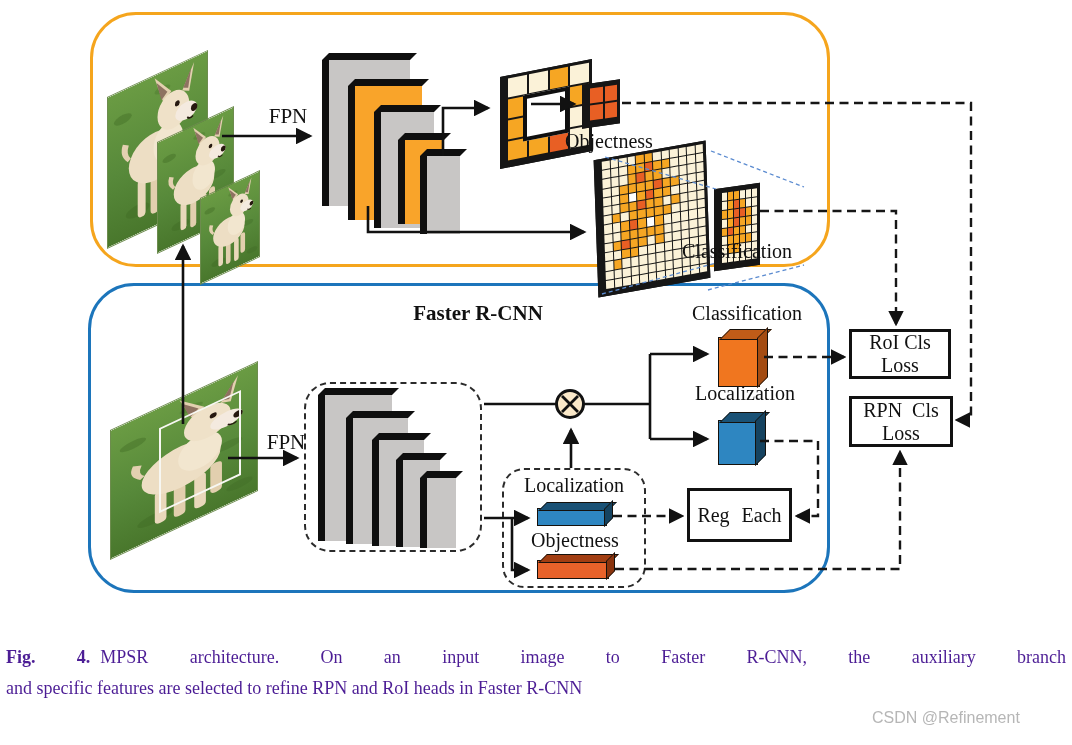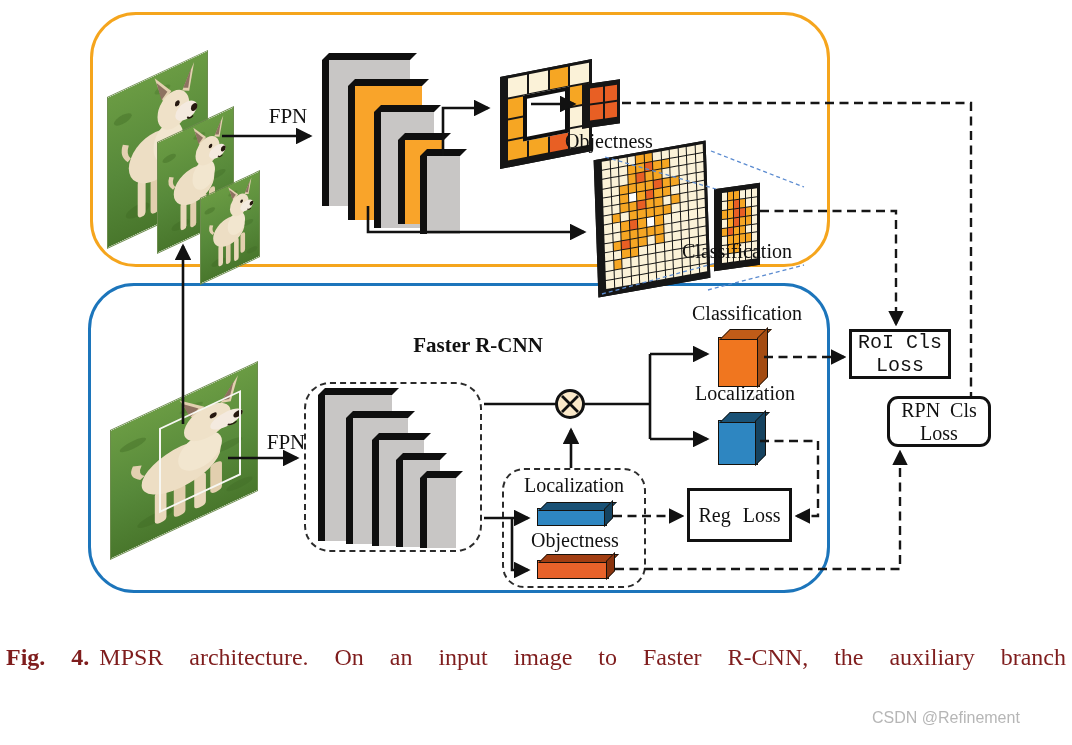--- a/index.html
+++ b/index.html
@@ -44,21 +44,21 @@
   .bbox { position:absolute; border:2.5px solid #f7f7f2; background:transparent; }
 
   
   .loss-box { position:absolute; background:#fff; border:3px solid #111; z-index:7;
               display:flex; flex-direction:column; align-items:center; justify-content:center;
               font-size:20px; line-height:23px; text-align:center; }
 
   .wires { position:absolute; left:0; top:0; z-index:5; }
 
   
-  .caption { position:absolute; left:6px; top:642px; width:1060px; font-size:24px; line-height:31px; color:#7f1d1d; z-index:8; }
+  .caption { position:absolute; left:6px; top:642px; width:1060px; font-size:18px; line-height:31px; color:#4c1d95; z-index:8; }
   .cap-line { text-align:justify; text-align-last:justify; }
   .cap-line.last { text-align:left; text-align-last:left; }
   .cap-prefix { font-weight:bold; margin-right:10px; }
   .watermark { position:absolute; left:872px; top:709px; font-family:"Liberation Sans", sans-serif;
                font-size:16px; color:rgba(178,178,178,0.95); z-index:9; white-space:nowrap; }
 </style>
 </head>
 <body>
 
 <svg width="0" height="0" style="position:absolute" aria-hidden="true">
@@ -95,21 +95,21 @@
   </defs>
 </svg>
 
 <div class="stage">
 
   <div class="branch-box refine-box"></div>
   <div class="branch-box frcnn-box"></div>
   <div class="dash-box" style="left:304px; top:382px; width:178px; height:170px;"></div>
   <div class="dash-box" style="left:502px; top:468px; width:144px; height:120px; border-radius:22px;"></div>
 
-  <div class="title" style="left:318px; top:301px; width:320px;margin-top:32px;">Faster R-CNN</div>
+  <div class="title" style="left:318px; top:301px; width:320px;">Faster R-CNN</div>
 
   <div class="dogimg" style="left:107px; top:97px; width:101px; height:152px; transform:skewY(-25deg); transform-origin:0 0; z-index:2;">
       <svg>
         <use href="#dog"></use>
       </svg>
     </div>
   <div class="dogimg" style="left:157px; top:142px; width:77px; height:112px; transform:skewY(-25deg); transform-origin:0 0; z-index:3;">
       <svg>
         <use href="#dog"></use>
       </svg>
@@ -449,31 +449,32 @@
   <div class="lbl" style="left:258px; top:104px; width:60px; font-size:21px;">FPN</div>
   <div class="lbl" style="left:549px; top:130px; width:120px;">Objectness</div>
   <div class="lbl" style="left:667px; top:240px; width:140px;">Classification</div>
   <div class="lbl" style="left:256px; top:430px; width:60px; font-size:21px;">FPN</div>
   <div class="lbl" style="left:677px; top:302px; width:140px;">Classification</div>
   <div class="lbl" style="left:675px; top:382px; width:140px;">Localization</div>
   <div class="lbl" style="left:504px; top:474px; width:140px;">Localization</div>
   <div class="lbl" style="left:505px; top:529px; width:140px;">Objectness</div>
 
   <div class="loss-box" style="left:687px; top:488px; width:105px; height:54px; word-spacing:7px;">
-    <span>Reg Loss</span>
-  </div>
-  <div class="loss-box" style="left:849px; top:329px; width:102px; height:50px;font-family:Liberation Mono, monospace;">
+    <span>Reg Each</span>
+  </div>
+  <div class="loss-box" style="left:849px; top:329px; width:102px; height:50px;">
     <span>RoI Cls</span>
     <span>Loss</span>
   </div>
-  <div class="loss-box" style="left:887px; top:396px; width:104px; height:51px; word-spacing:5px;border-radius:11px;">
+  <div class="loss-box" style="left:849px; top:396px; width:104px; height:51px; word-spacing:5px;">
     <span>RPN Cls</span>
     <span>Loss</span>
   </div>
 
   <div class="caption">
     <div class="cap-line">
       <span class="cap-prefix">Fig. 4.</span><span>MPSR architecture. On an input image to Faster R-CNN, the auxiliary branch</span>
     </div>
+    <div class="cap-line last">and specific features are selected to refine RPN and RoI heads in Faster R-CNN</div>
   </div>
 
   <div class="watermark">CSDN @Refinement</div>
 </div>
 
 </body></html>

